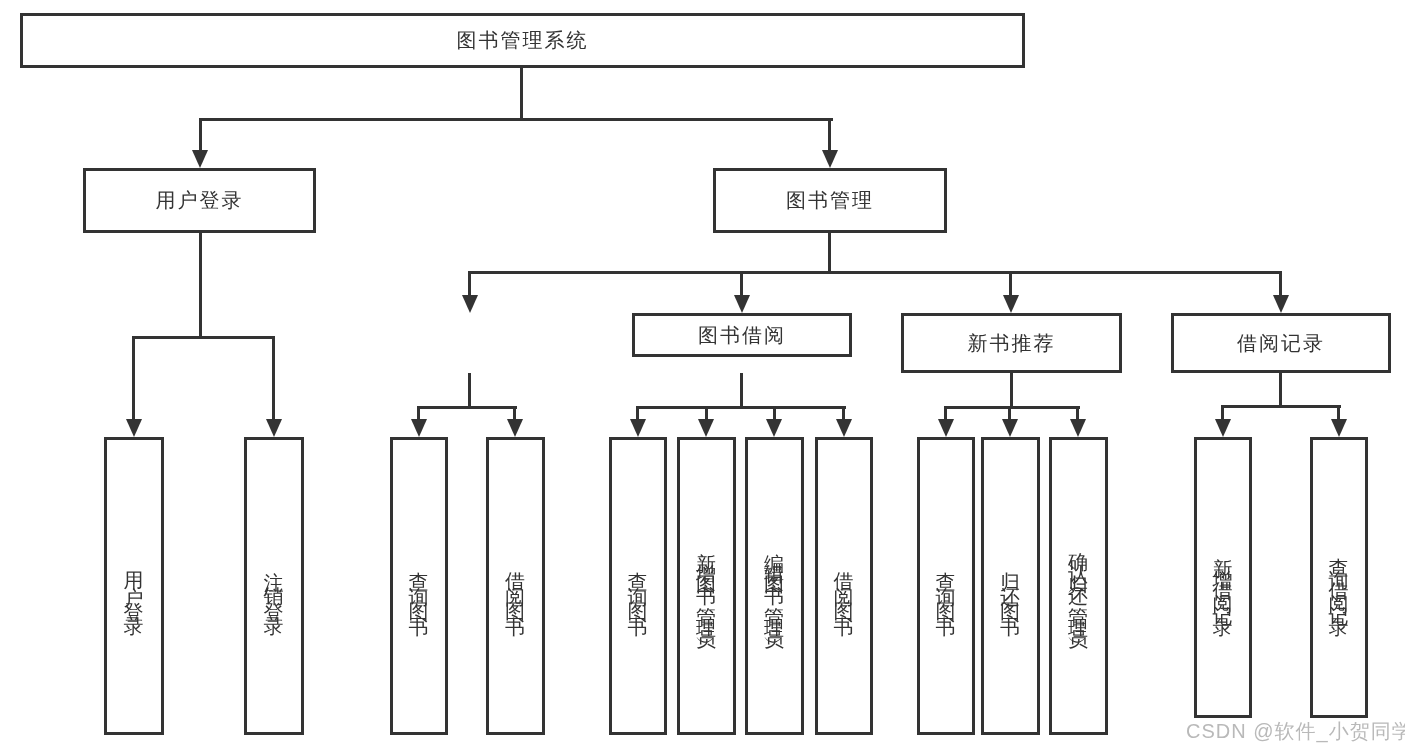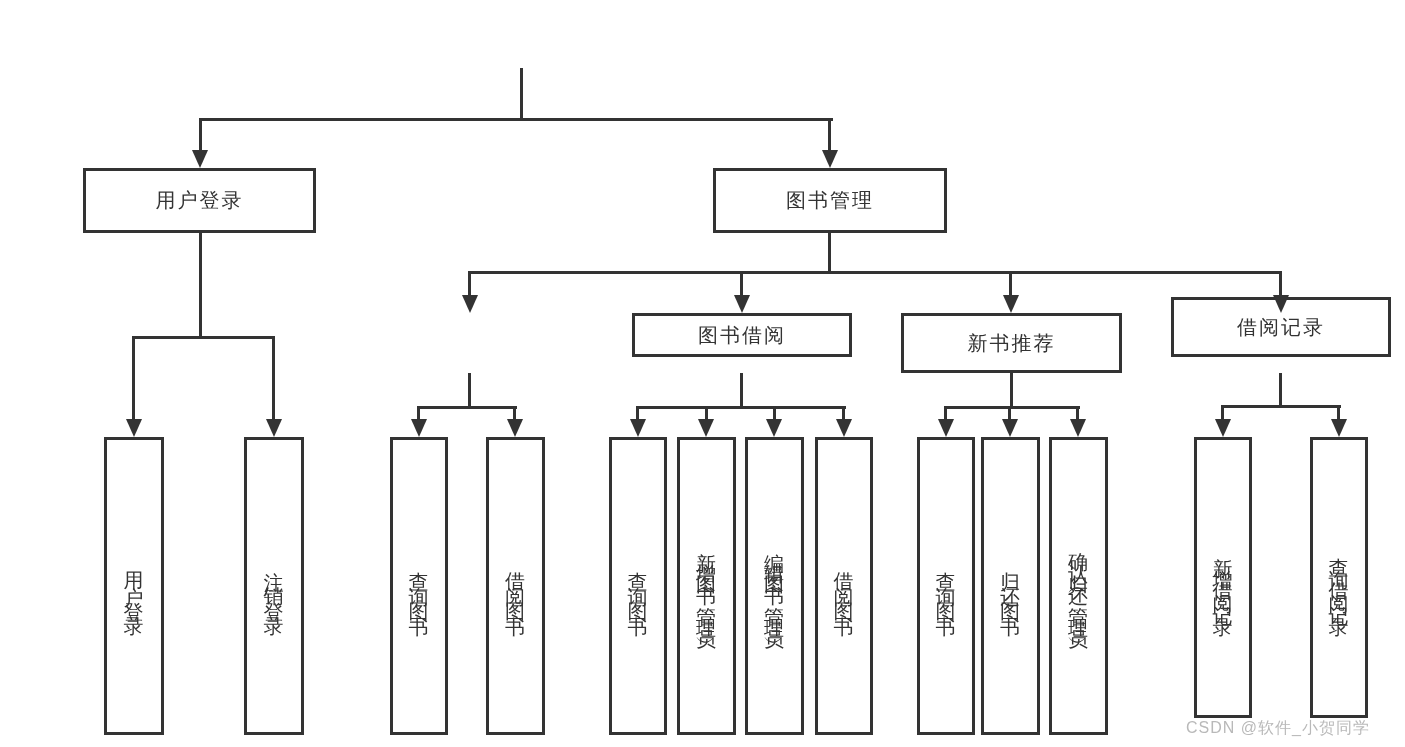--- a/index.html
+++ b/index.html
@@ -24,47 +24,50 @@
   }
   .vline{position:absolute;width:3px;background:var(--line);}
   .hline{position:absolute;height:3px;background:var(--line);}
   .arr{
     position:absolute;width:0;height:0;
     border-left:8px solid transparent;border-right:8px solid transparent;
     border-top:18px solid var(--line);
   }
   .watermark{
     position:absolute;left:1186px;top:718px;width:210px;
-    font-size:16px;color:#b9b9b9;letter-spacing:1px;white-space:nowrap;
+    font-size:20px;color:#b9b9b9;letter-spacing:1px;white-space:nowrap;
   }
 </style>
 </head>
 <body>
 
 <div id="canvas">
 
+  <div class="box" style="left:20px;top:13px;width:1005px;height:55px;">
+    <span>图书管理系统</span>
+  </div>
 
   <div class="box" style="left:83px;top:168px;width:233px;height:65px;">
     <span>用户登录</span>
   </div>
 
   <div class="box" style="left:713px;top:168px;width:234px;height:65px;">
     <span>图书管理</span>
   </div>
 
 
   <div class="box" style="left:632px;top:313px;width:220px;height:44px;">
     <span>图书借阅</span>
   </div>
 
   <div class="box" style="left:901px;top:313px;width:221px;height:60px;">
     <span>新书推荐</span>
   </div>
 
-  <div class="box" style="left:1171px;top:297px;width:220px;height:60px;">
+  <div class="box" style="left:1171px;top:313px;width:220px;height:60px;">
     <span>借阅记录</span>
   </div>
 
   <div class="box leaf" style="left:104px;top:437px;width:60px;height:298px;">
     <span class="vtext">用户登录</span>
   </div>
   <div class="box leaf" style="left:244px;top:437px;width:60px;height:298px;">
     <span class="vtext">注销登录</span>
   </div>
 

